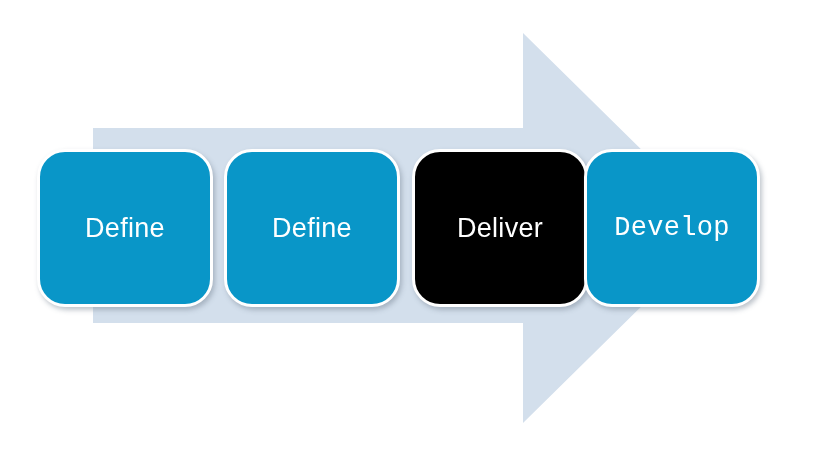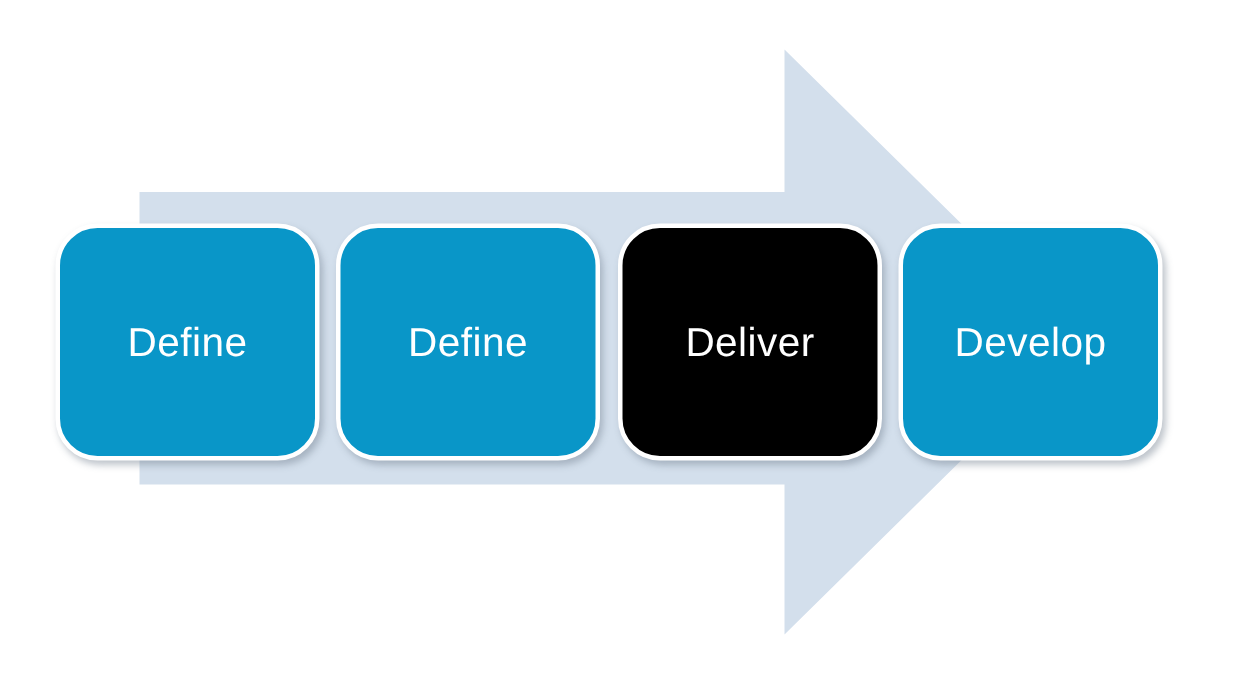--- a/index.html
+++ b/index.html
@@ -31,21 +31,21 @@
     border: 3px solid #ffffff;
     border-radius: 28px;
     box-shadow: 2px 3px 5px rgba(110, 125, 140, 0.45);
     display: flex;
     align-items: center;
     justify-content: center;
   }
   .step-1 { left: 37px; }
   .step-2 { left: 224px; }
   .step-3 { left: 412px; }
-  .step-4 { left: 599px; }
+  .step-4 { left: 584px; font-family: Liberation Mono, monospace; }
   .step-label {
     color: #ffffff;
     font-size: 27px;
     line-height: 1;
     letter-spacing: 0.3px;
     white-space: nowrap;
   }
 </style>
 </head>
 <body>

